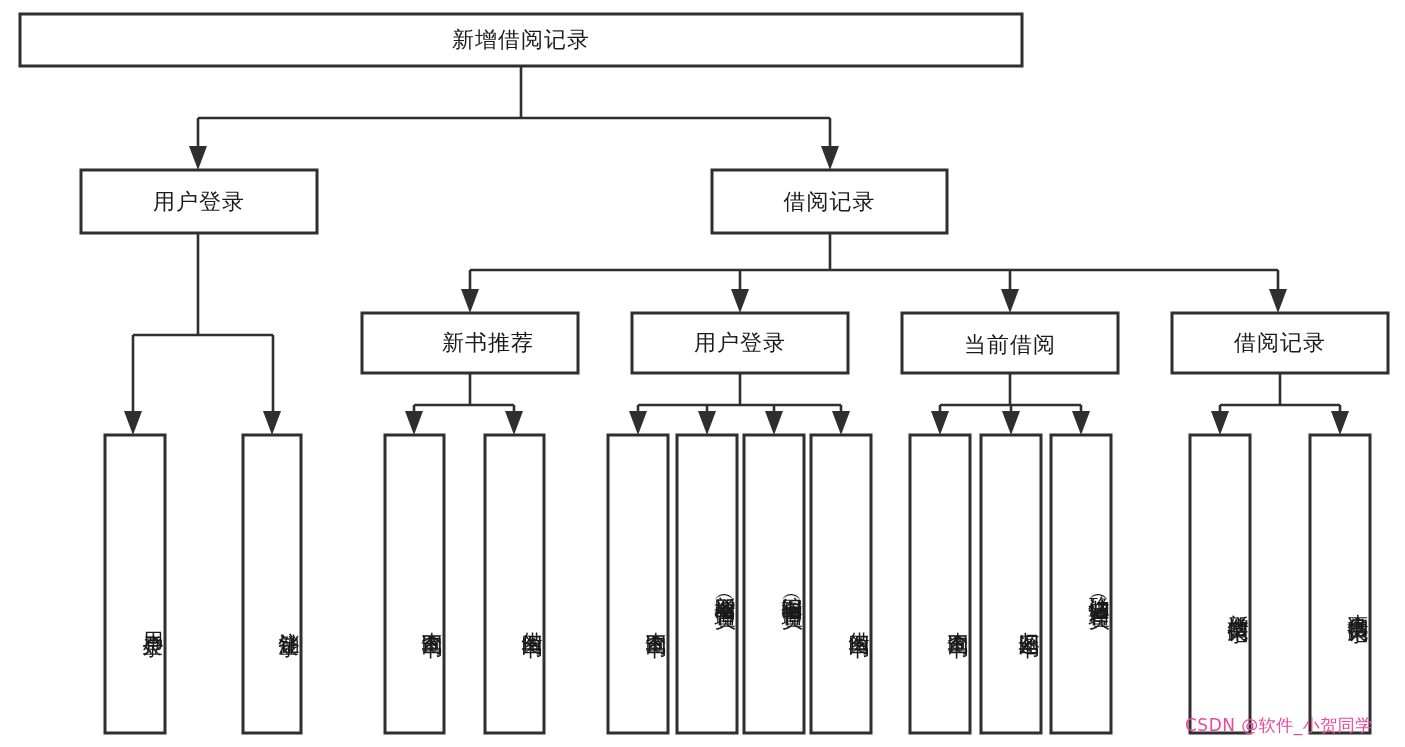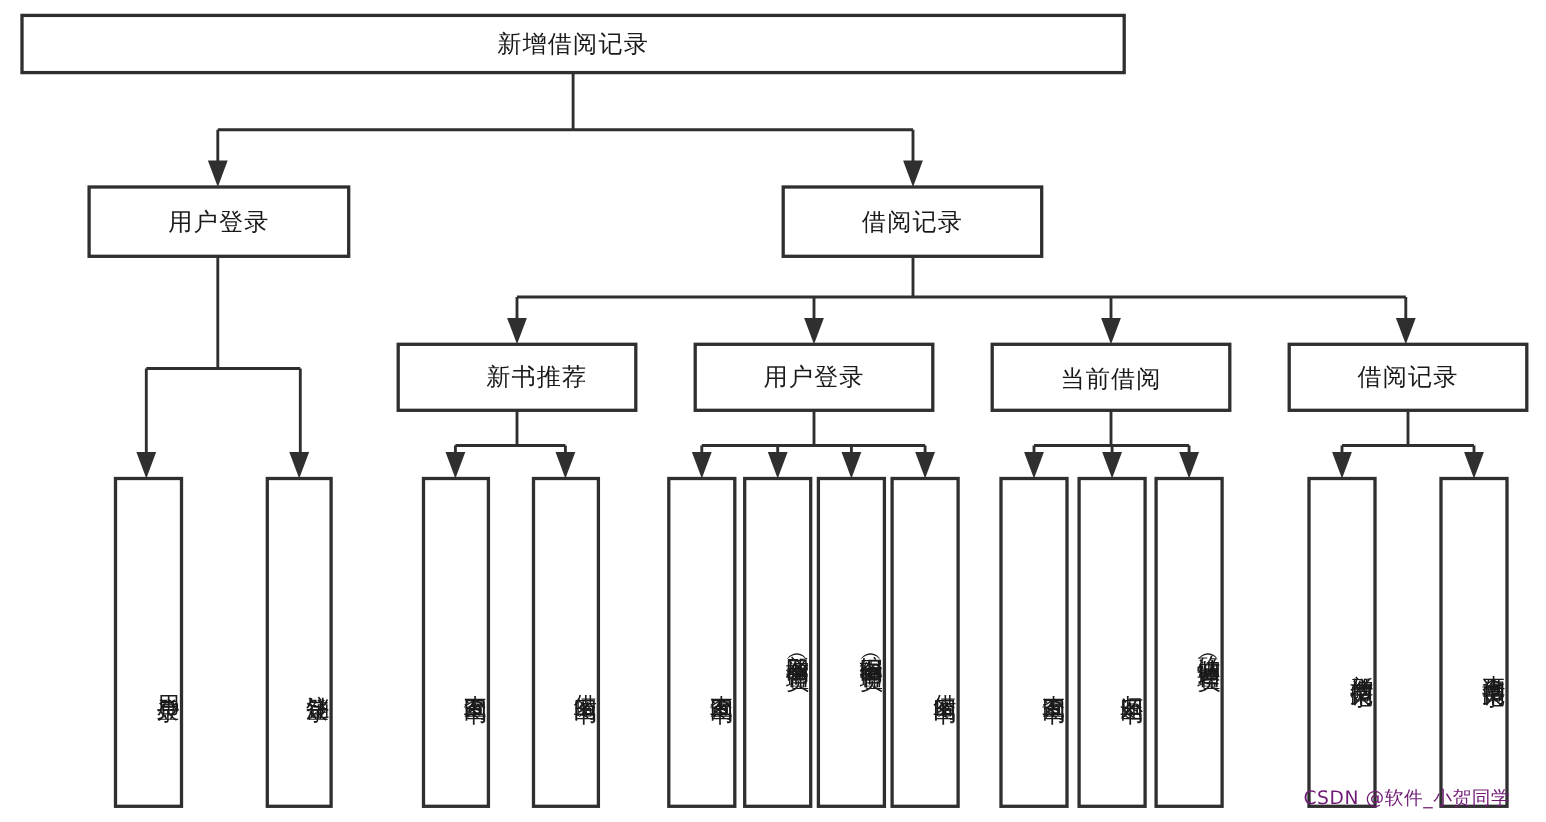--- a/index.html
+++ b/index.html
@@ -67,21 +67,21 @@
     white-space: nowrap;
     letter-spacing: 1px;
     pointer-events: none;
   }
   #watermark {
     position: absolute;
     left: 1185px;
     top: 714px;
     font-family: "DejaVu Sans", "Liberation Sans", sans-serif;
     font-size: 17px;
-    color: #701a75;
+    color: #ec4899;
     white-space: nowrap;
     letter-spacing: 0.5px;
   }
 </style>
 </head>
 <body>
 
 <div id="diagram-root">
 
   <svg id="tree-svg" viewBox="0 0 1405 747">

